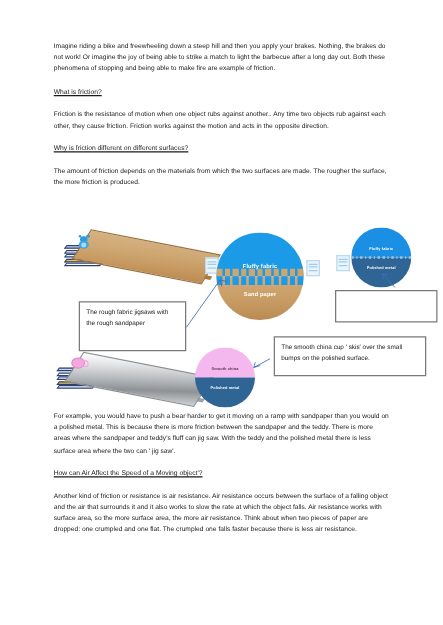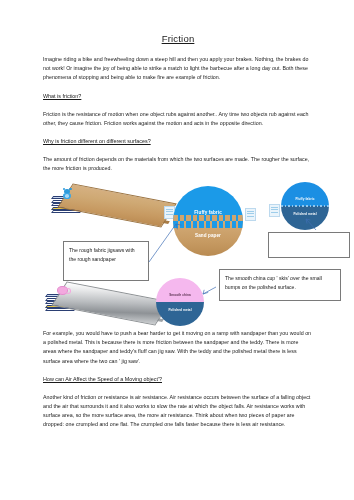--- a/index.html
+++ b/index.html
@@ -308,21 +308,20 @@
     fill: none;
   }
 </style>
 </head>
 <body>
 
 <div class="page">
 
   <div class="content">
 
-    <h1 class="doc-title">Friction</h1>
 
     <p class="body-text">Imagine riding a bike and freewheeling down a steep  hill and then you apply your brakes. Nothing, the brakes do not work! Or imagine the joy of being able to strike a match to light the barbecue after a long day out. Both these phenomena of stopping and being able to make fire are example of friction.</p>
 
     <div class="subhead">What is friction?</div>
 
     <p class="body-text">Friction is the resistance of motion when one object rubs against another.. Any time two objects rub against each other, they cause friction. Friction works against the motion and acts in the opposite direction.</p>
 
     <div class="subhead">Why is friction different on different surfaces?</div>
 
     <p class="body-text">The amount of friction depends on the materials from which the two surfaces are made. The rougher the surface, the more friction is produced.</p>

